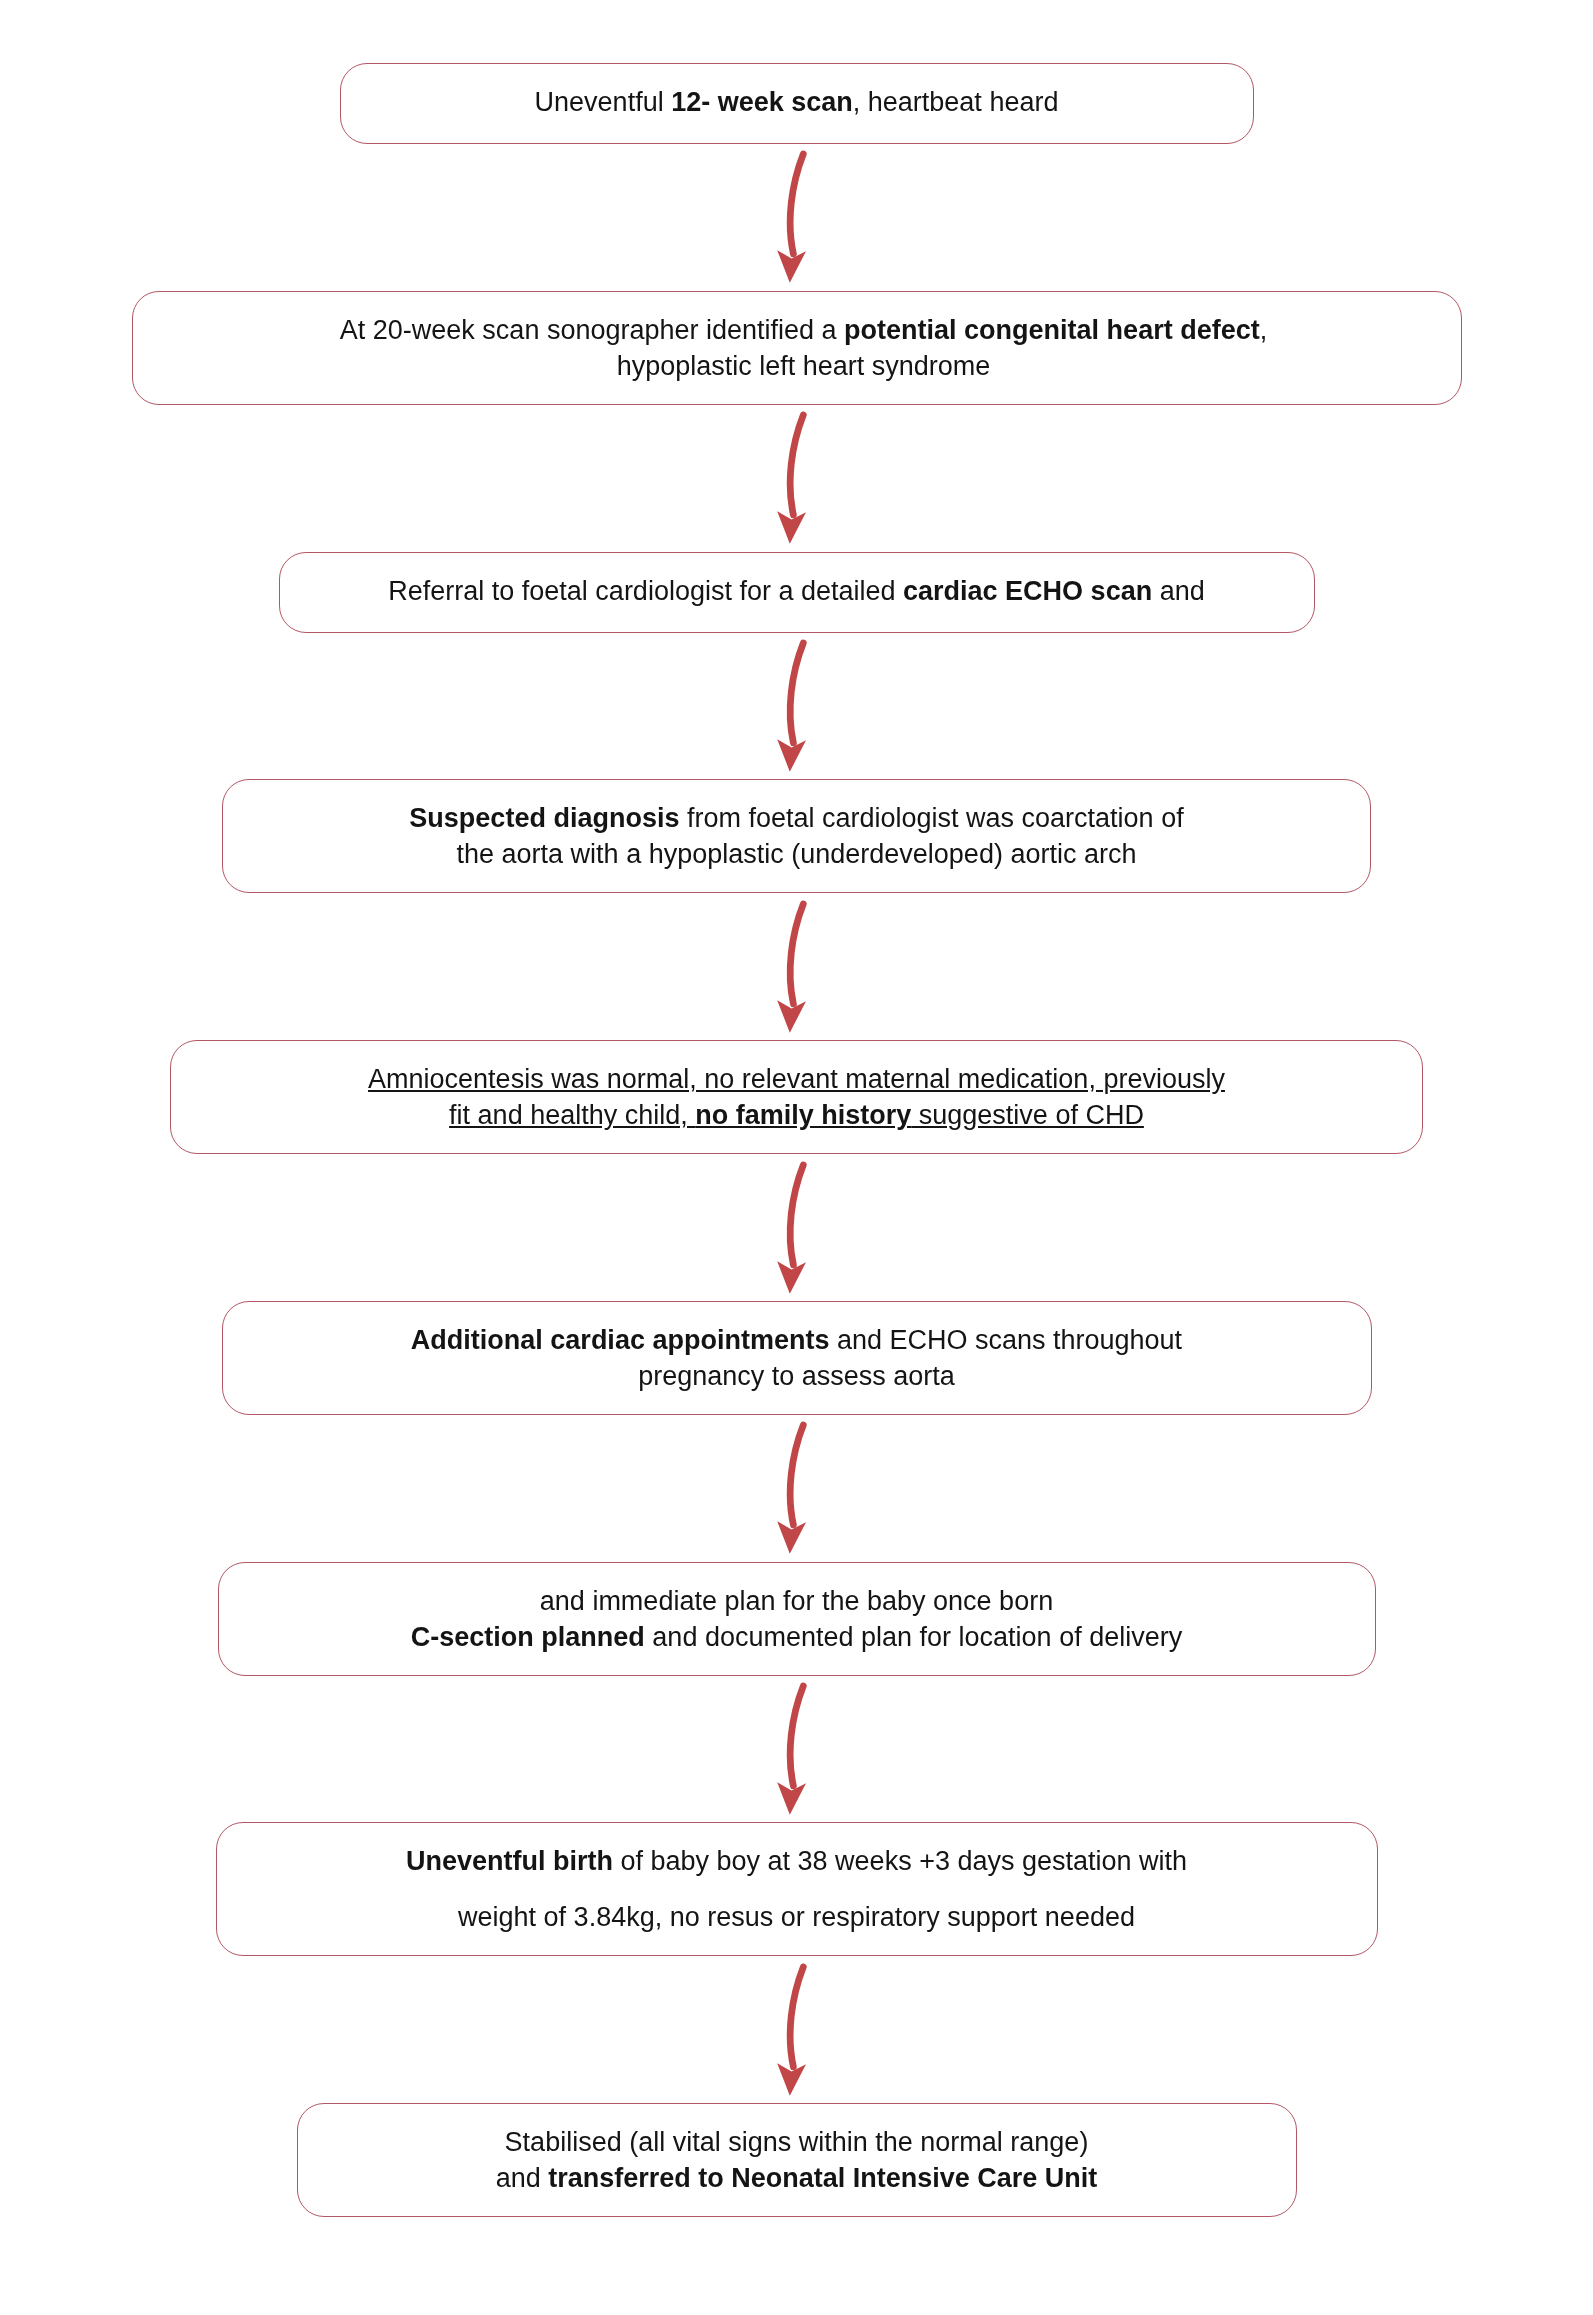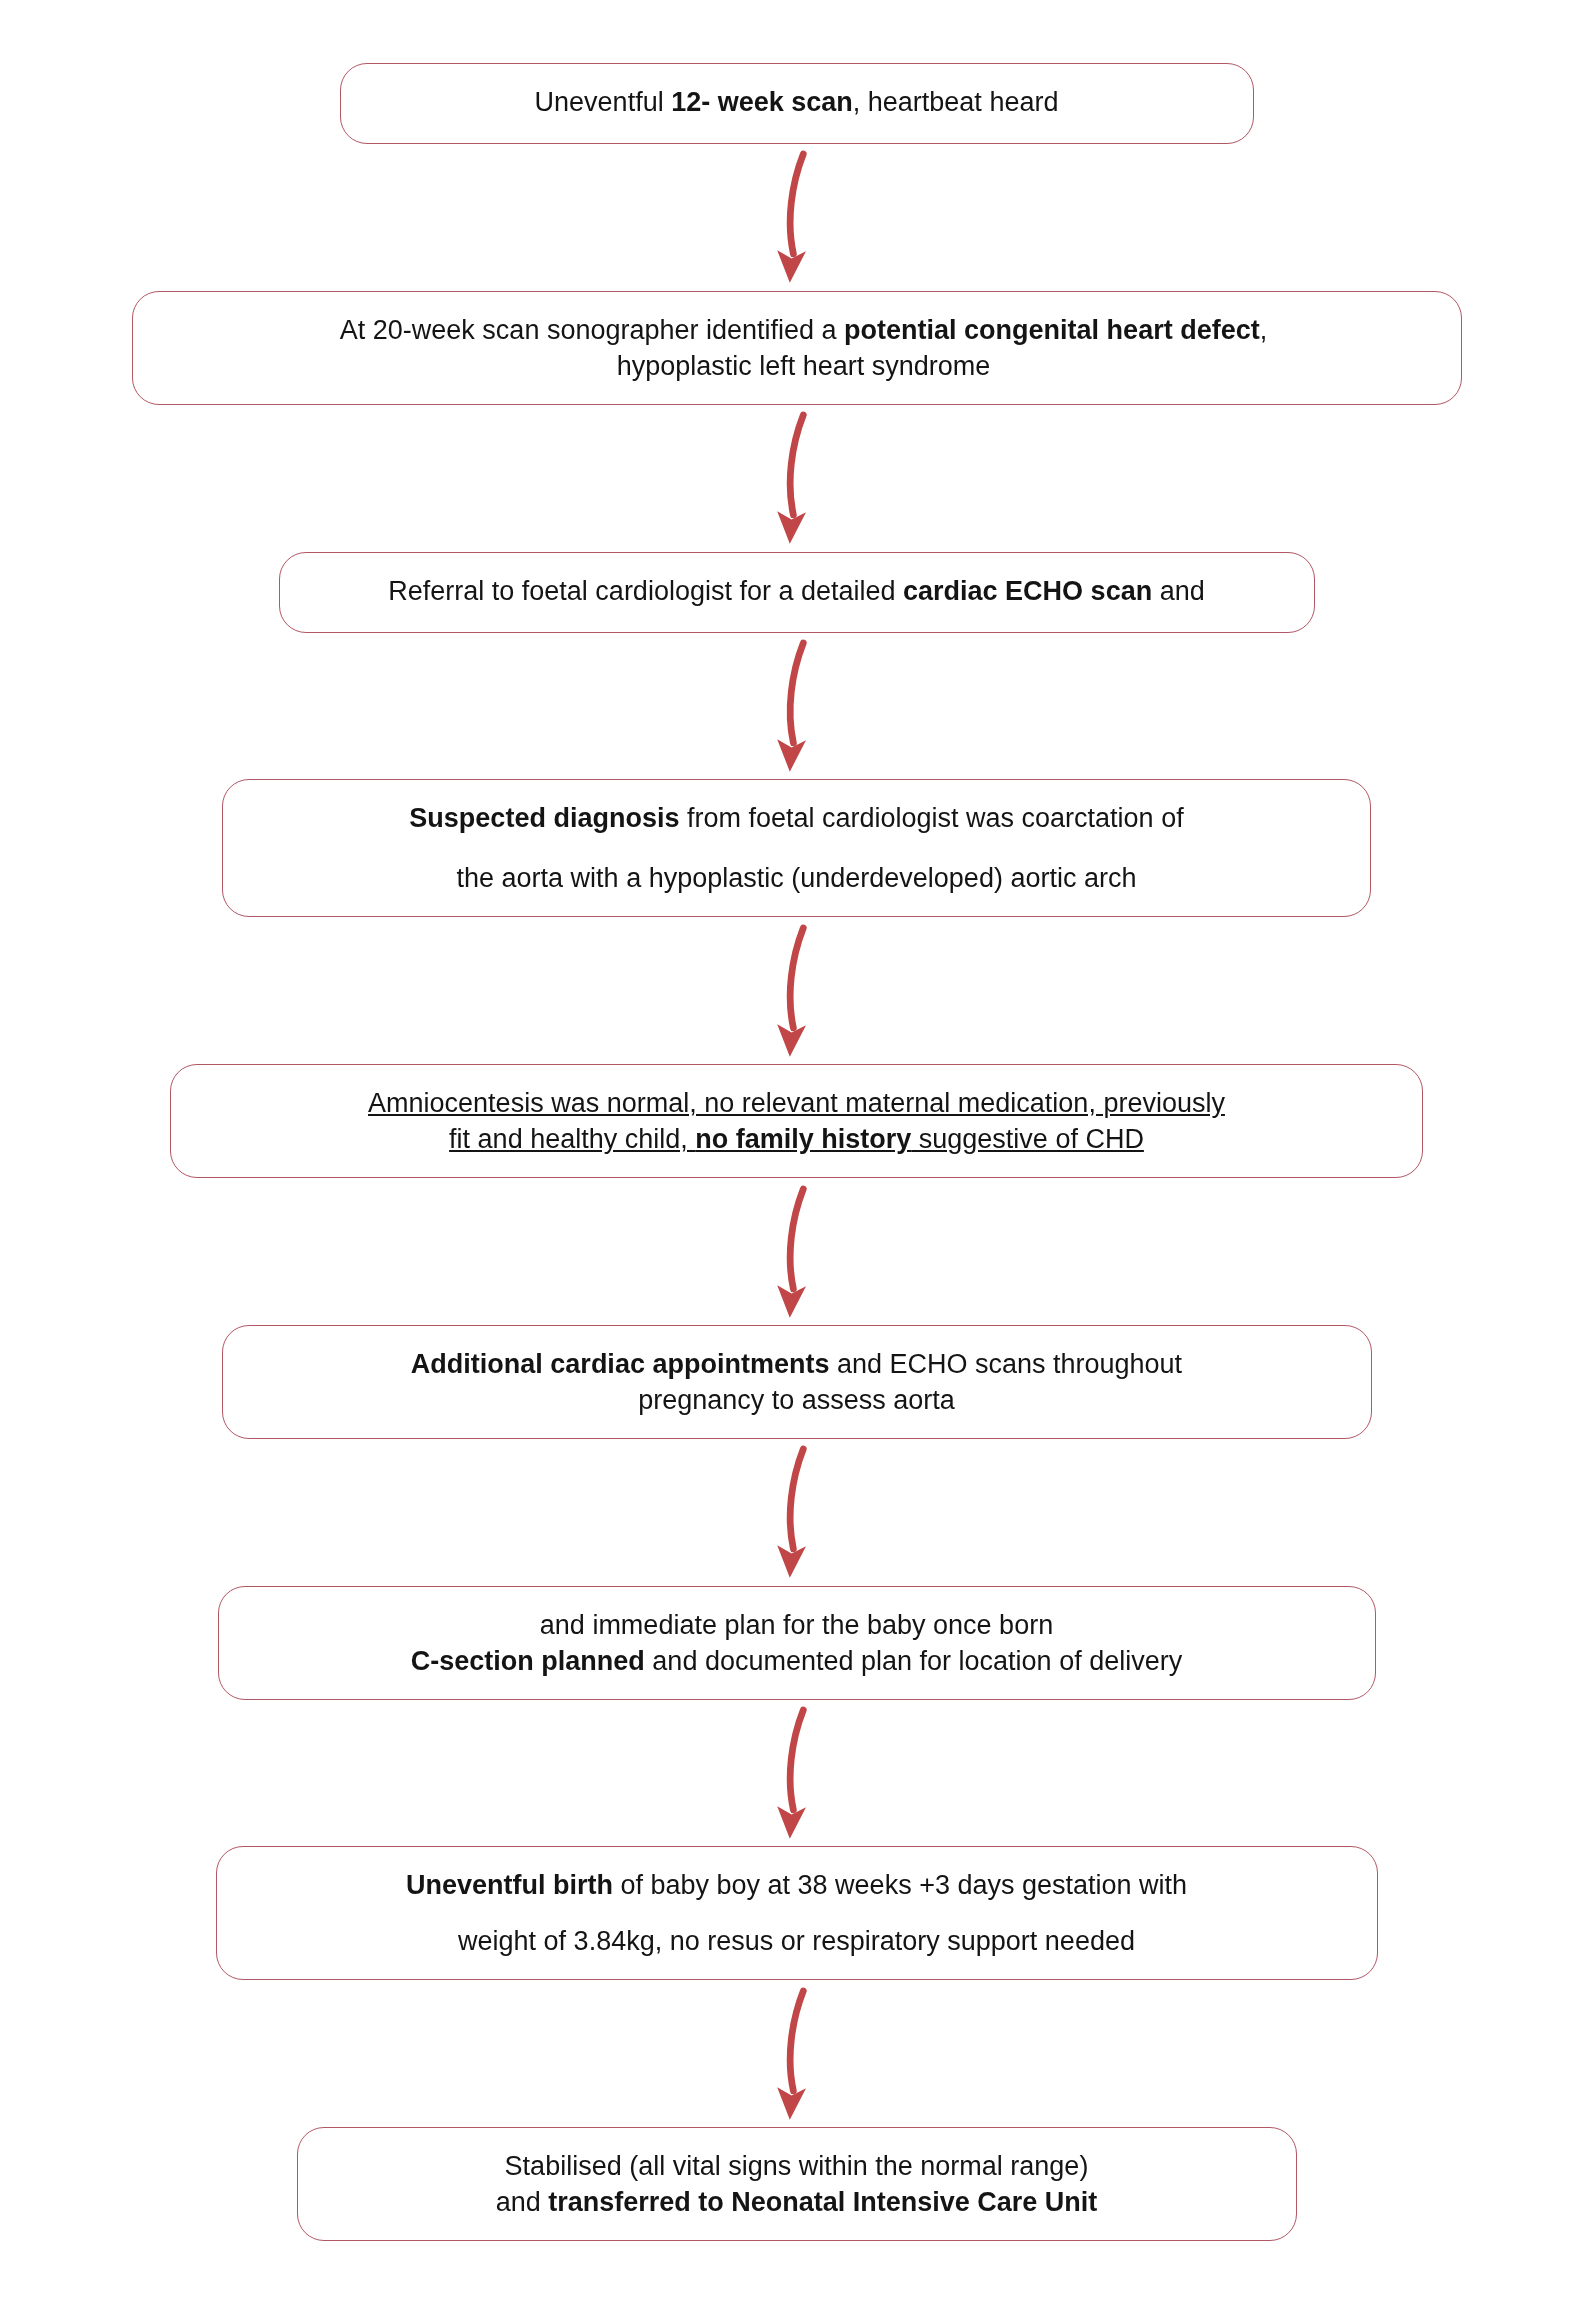--- a/index.html
+++ b/index.html
@@ -77,21 +77,21 @@
 
   <div class="box" style="width: 1036px;">
       <div class="line"><span>Referral to foetal cardiologist for a detailed </span><b>cardiac ECHO scan</b><span> and</span></div>
     </div>
 
   <svg class="arrow" viewBox="0 0 60 150" xmlns="http://www.w3.org/2000/svg" aria-hidden="true">
     <path d="M37 5 C 24 38, 18 80, 26 116"></path>
     <polygon points="22,148 8,112 24,121 40,113"></polygon>
   </svg>
 
-  <div class="box" style="width: 1149px; gap: 24px;">
+  <div class="box" style="width: 1149px;">
       <div class="line"><b>Suspected diagnosis</b><span> from foetal cardiologist was coarctation of</span></div>
       <div class="line"><span>the aorta with a hypoplastic (underdeveloped) aortic arch</span></div>
     </div>
 
   <svg class="arrow" viewBox="0 0 60 150" xmlns="http://www.w3.org/2000/svg" aria-hidden="true">
     <path d="M37 5 C 24 38, 18 80, 26 116"></path>
     <polygon points="22,148 8,112 24,121 40,113"></polygon>
   </svg>
 
   <div class="box" style="width: 1253px; text-decoration: underline;">

